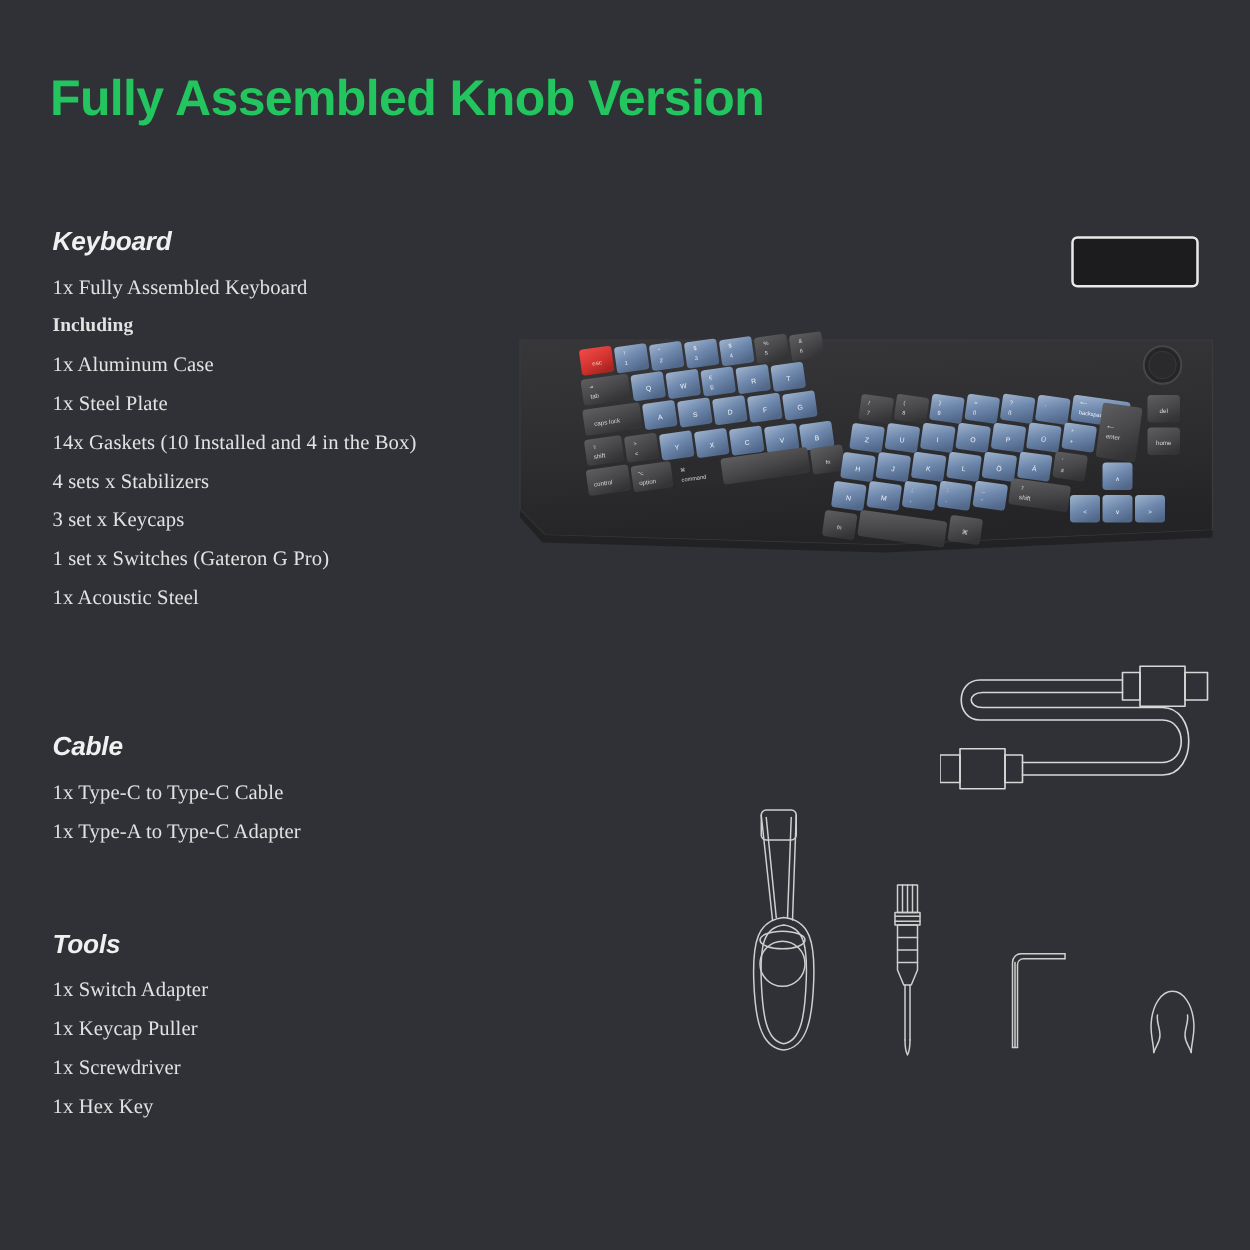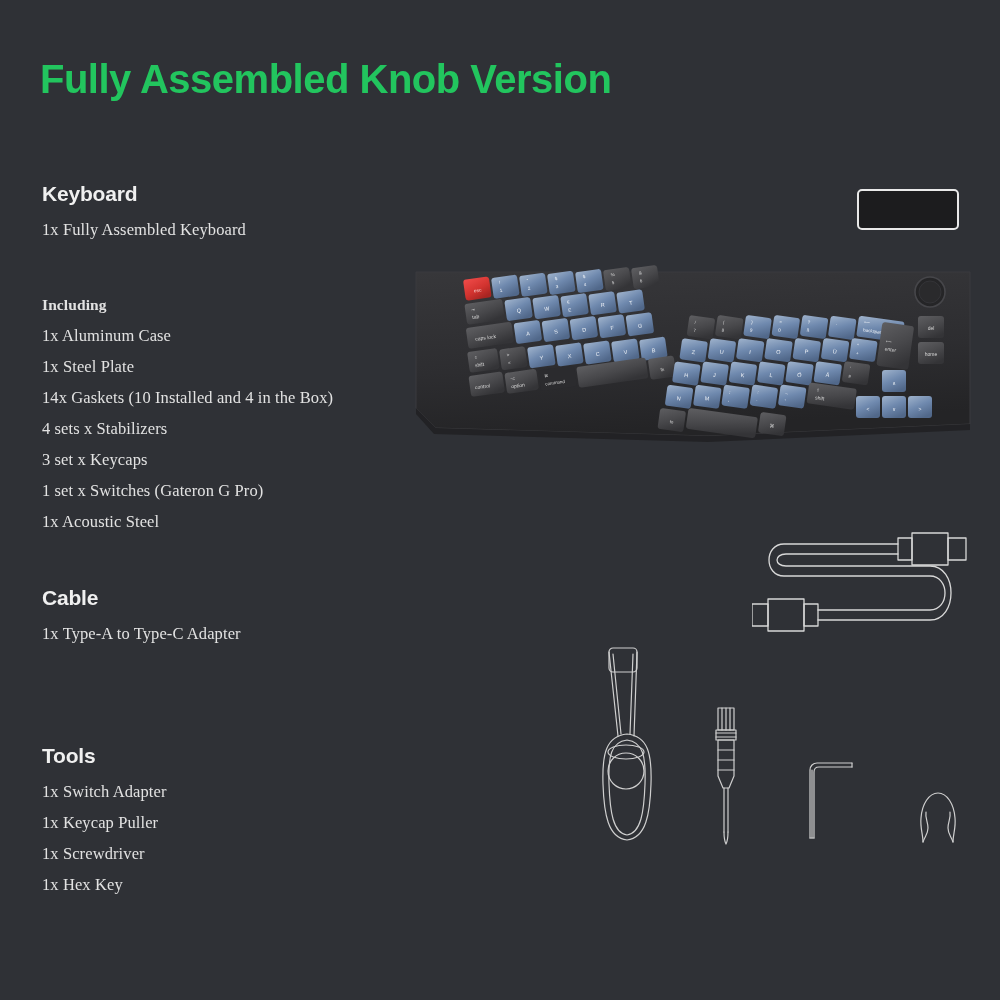--- a/index.html
+++ b/index.html
@@ -19,27 +19,27 @@
   .title{
     position:absolute;left:40px;top:57px;
     font-size:40px;font-weight:bold;letter-spacing:-0.5px;
     color:#22c55e;white-space:nowrap;
   }
 
   
   .col{position:absolute;left:42px;width:420px;}
   .sec-head{
     font-size:21px;font-weight:bold;color:#f0f0f0;
-    letter-spacing:-0.2px;margin:0 0 9px 0;line-height:1.1;
+    letter-spacing:-0.2px;margin:0 0 9px 0;line-height:1.1;font-style:italic;
   }
   .item{
     font-size:16.5px;color:#e2e2e2;line-height:31px;
     white-space:nowrap;font-weight:normal;letter-spacing:0.1px;font-family:Liberation Serif, serif;
   }
-  .item.bold{font-weight:bold;font-size:15.5px;margin-top:44px;}
+  .item.bold{font-weight:bold;font-size:15.5px;}
 
   #sec-keyboard{top:182px;}
   #sec-cable{top:586px;}
   #sec-tools{top:744px;}
 
   
   .badge{
     position:absolute;left:857px;top:189px;width:102px;height:41px;
     background:#1c1c1e;border:2.5px solid #e9e9e9;border-radius:5px;
     box-sizing:border-box;
@@ -73,20 +73,21 @@
     <div class="item">1x Steel Plate</div>
     <div class="item">14x Gaskets (10 Installed and 4 in the Box)</div>
     <div class="item">4 sets x Stabilizers</div>
     <div class="item">3 set x Keycaps</div>
     <div class="item">1 set x Switches (Gateron G Pro)</div>
     <div class="item">1x Acoustic Steel</div>
   </div>
 
   <div class="col" id="sec-cable">
     <div class="sec-head">Cable</div>
+    <div class="item">1x Type-C to Type-C Cable</div>
     <div class="item">1x Type-A to Type-C Adapter</div>
   </div>
 
   <div class="col" id="sec-tools">
     <div class="sec-head">Tools</div>
     <div class="item">1x Switch Adapter</div>
     <div class="item">1x Keycap Puller</div>
     <div class="item">1x Screwdriver</div>
     <div class="item">1x Hex Key</div>
   </div>

